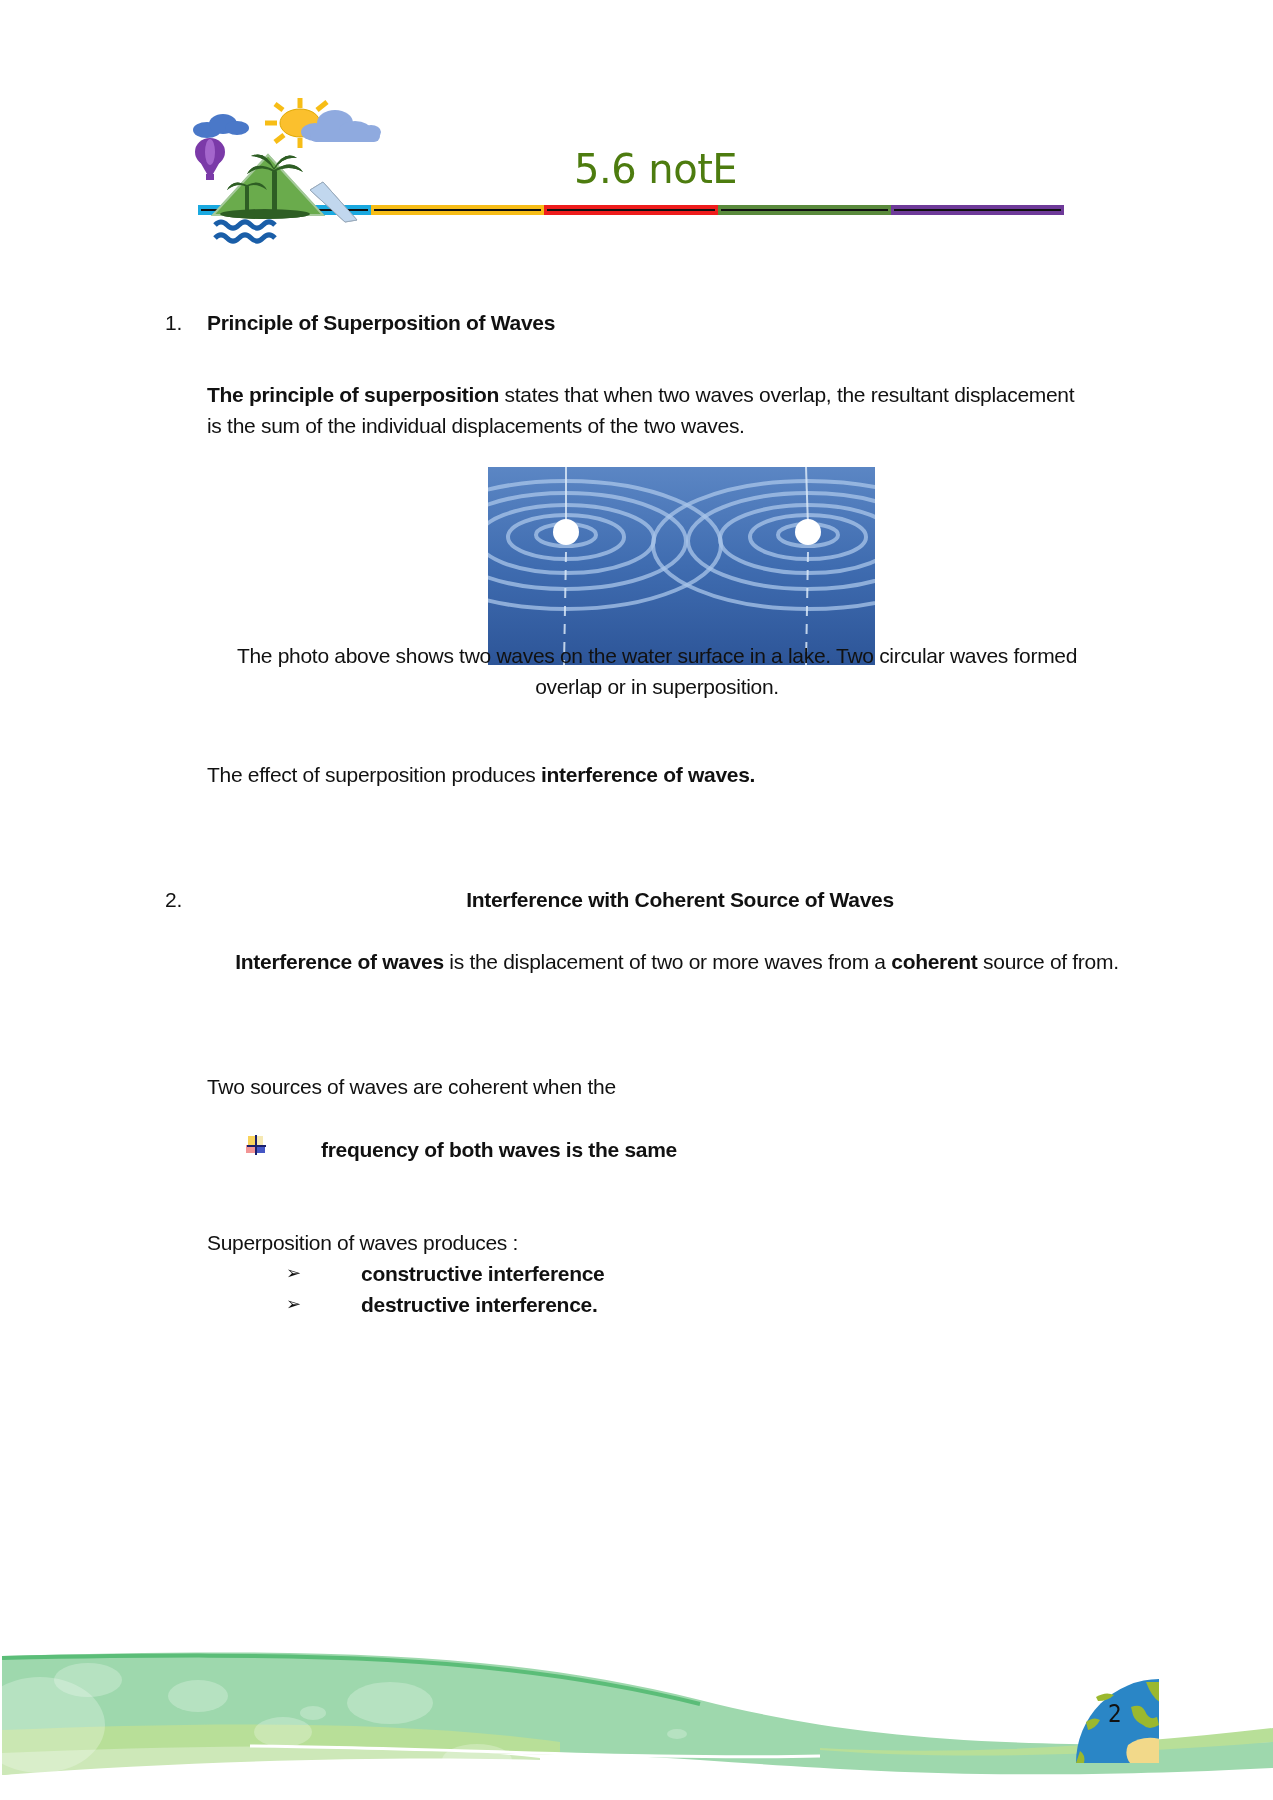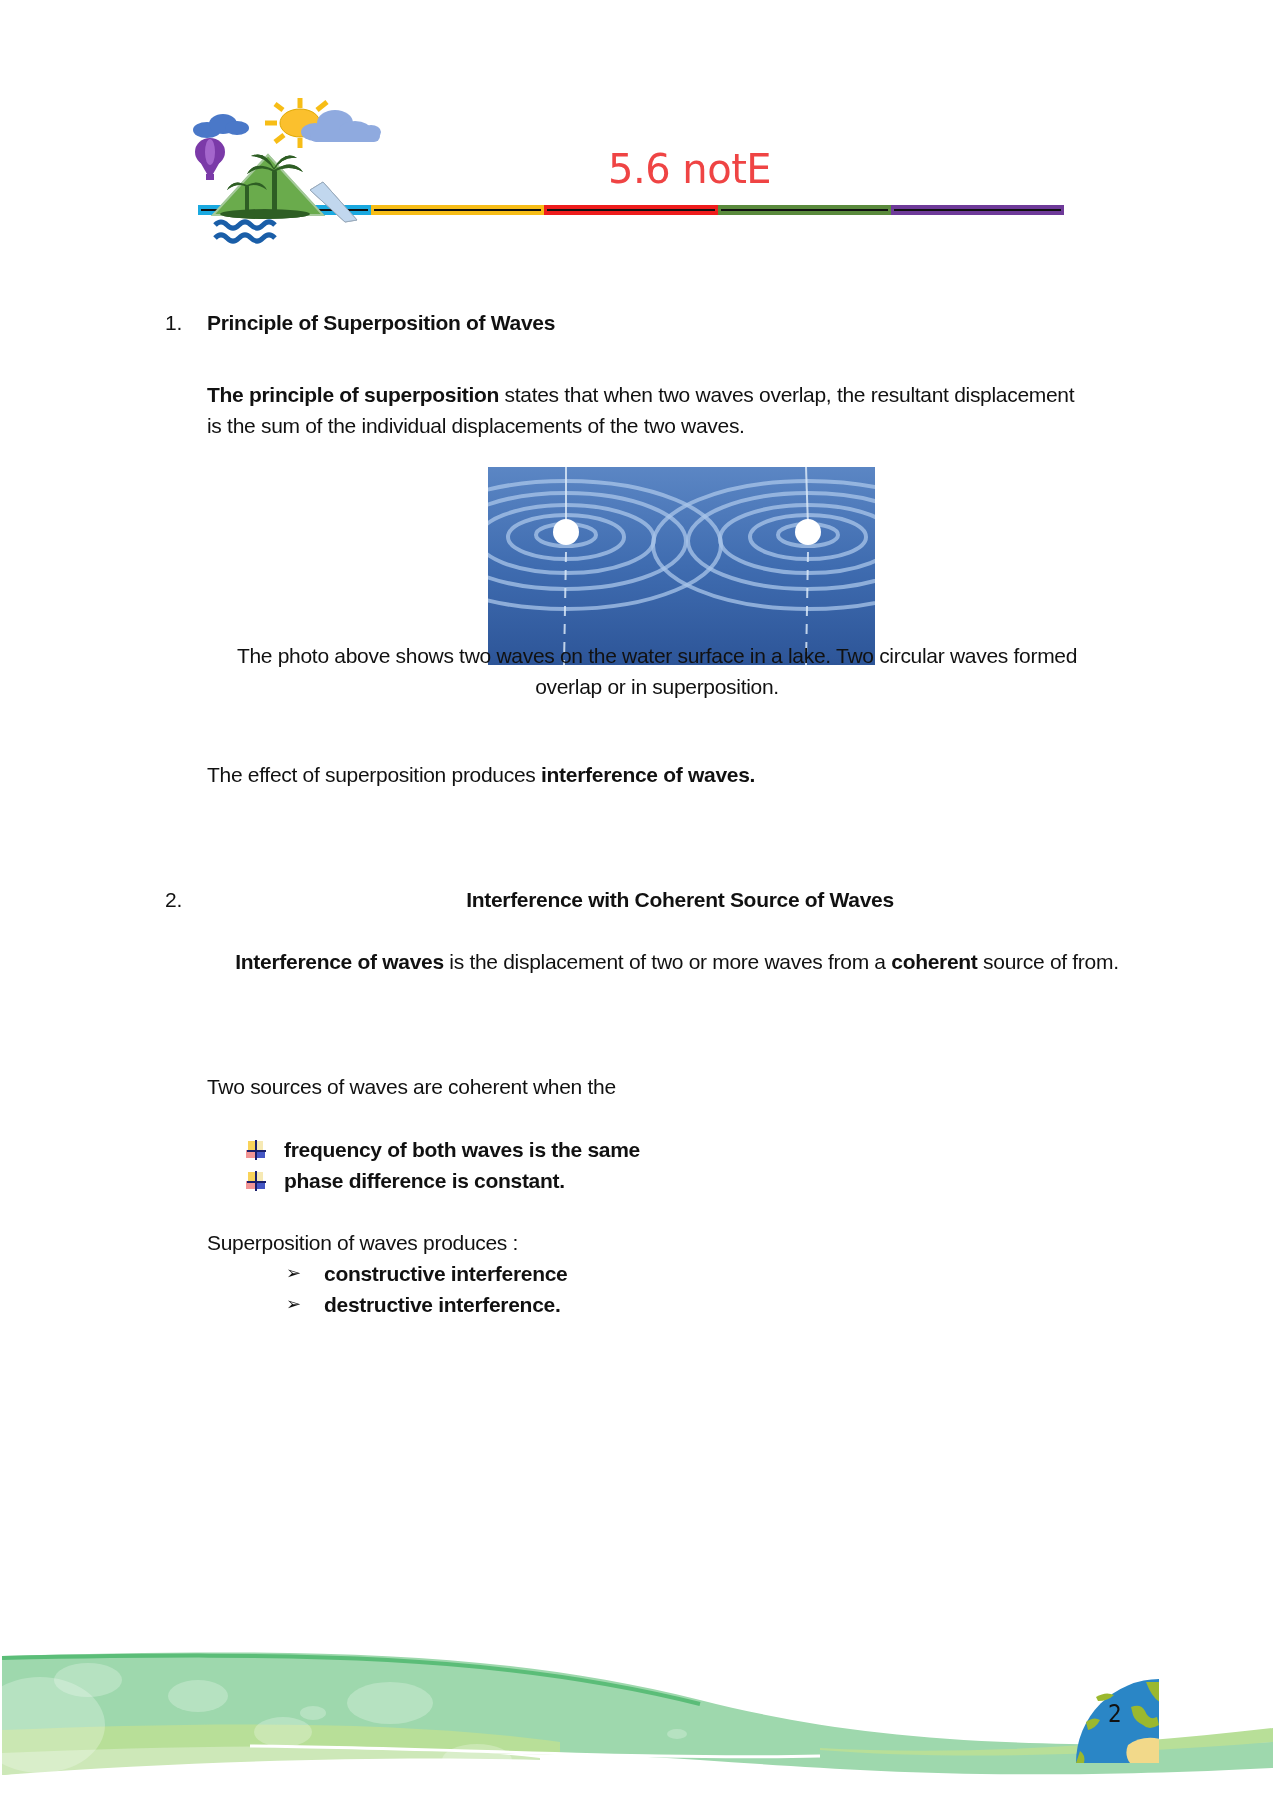--- a/index.html
+++ b/index.html
@@ -2,41 +2,41 @@
 <html><head>
 <meta charset="utf-8">
 <style>
   html, body { margin: 0; padding: 0; background: #ffffff; }
   body { width: 1273px; height: 1800px; position: relative; overflow: hidden;
          font-family: "Liberation Sans", "DejaVu Sans", sans-serif; color: #111; }
   .abs { position: absolute; }
 
   
   #logo { left: 185px; top: 90px; width: 200px; height: 160px; }
-  #title { left: 608px; top: 145px; font-size: 40px; line-height: 48px; color: #ef4444;
+  #title { left: 574px; top: 145px; font-size: 40px; line-height: 48px; color: #4d7c0f;
            font-family: "DejaVu Sans", sans-serif; font-weight: normal; letter-spacing: -0.5px; }
   #rule { left: 198px; top: 205px; width: 866px; height: 10px; display: flex; }
   #rule .seg { flex: 1; height: 10px; position: relative; }
   #rule .seg::after { content: ""; position: absolute; left: 3px; right: 3px; top: 4px; height: 2px; background: #111; }
 
   
   .txt { font-size: 21px; line-height: 31px; letter-spacing: -0.3px; }
   .b { font-weight: bold; }
   #s1-num { left: 165px; top: 307px; }
   #s1-head { left: 207px; top: 307px; }
   #s1-p { left: 207px; top: 379px; width: 880px; }
   #photo { left: 488px; top: 467px; width: 387px; height: 198px; }
   #s1-p2 { left: 207px; top: 640px; width: 900px; text-align: center; }
   #s1-p3 { left: 207px; top: 759px; }
 
   #s2-num { left: 165px; top: 884px; }
   #s2-head { left: 180px; top: 884px; width: 1000px; text-align: center; }
   #s2-def { left: 207px; top: 946px; width: 940px; text-align: center; }
   #s2-intro { left: 207px; top: 1071px; }
-  .bullet-row { display: flex; align-items: center; height: 31px; }
+  .bullet-row { display: flex; height: 31px; gap: 37px; }
   #coh-list { left: 245px; top: 1134px; }
   .plus-bullet { width: 22px; height: 22px; margin-right: 17px; position: relative; }
   #prod-intro { left: 207px; top: 1227px; text-align: center; }
   #prod-list { left: 286px; top: 1258px; }
   .arrow-bullet { width: 16px; margin-right: 22px; font-size: 18px; line-height: 31px; }
 
   
   #footer-wave { left: 0; top: 1620px; width: 1273px; height: 180px; }
   #page-num { left: 1108px; top: 1700px; font-size: 24px; color: #111;
               font-family: "DejaVu Sans Condensed", "DejaVu Sans", sans-serif; }
@@ -174,31 +174,20 @@
     <svg class="plus-bullet" viewBox="0 0 22 22">
       <rect x="3" y="2" width="8" height="9" fill="#f9d35a"></rect>
       <rect x="11" y="2" width="7" height="9" fill="#f6e9b4"></rect>
       <rect x="1" y="11" width="10" height="8" fill="#ef7b7b" opacity="0.8"></rect>
       <rect x="11" y="11" width="9" height="8" fill="#4456c4"></rect>
       <rect x="10" y="1" width="2" height="20" fill="#1a1f6b"></rect>
       <rect x="2" y="11" width="19" height="2" fill="#1a1f6b"></rect>
     </svg>
     <span class="txt b">frequency of both waves is the same</span>
   </div>
-  <div class="bullet-row">
-    <svg class="plus-bullet" viewBox="0 0 22 22">
-      <rect x="3" y="2" width="8" height="9" fill="#f9d35a"></rect>
-      <rect x="11" y="2" width="7" height="9" fill="#f6e9b4"></rect>
-      <rect x="1" y="11" width="10" height="8" fill="#ef7b7b" opacity="0.8"></rect>
-      <rect x="11" y="11" width="9" height="8" fill="#4456c4"></rect>
-      <rect x="10" y="1" width="2" height="20" fill="#1a1f6b"></rect>
-      <rect x="2" y="11" width="19" height="2" fill="#1a1f6b"></rect>
-    </svg>
-    <span class="txt b">phase difference is constant.</span>
-  </div>
 </div>
 
 <div id="prod-intro" class="abs txt">Superposition of waves produces :</div>
 
 <div id="prod-list" class="abs">
   <div class="bullet-row">
     <span class="arrow-bullet">➢</span>
     <span class="txt b">constructive interference</span>
   </div>
   <div class="bullet-row">

